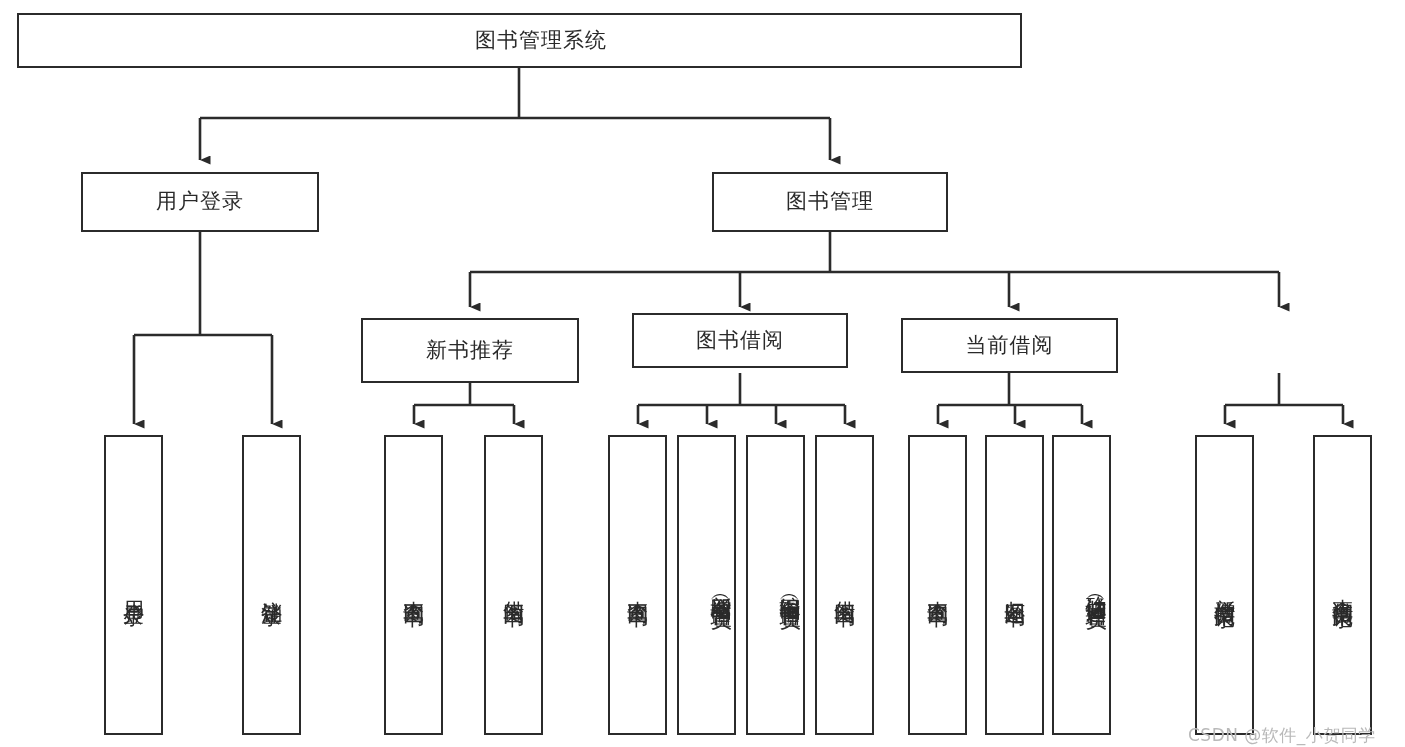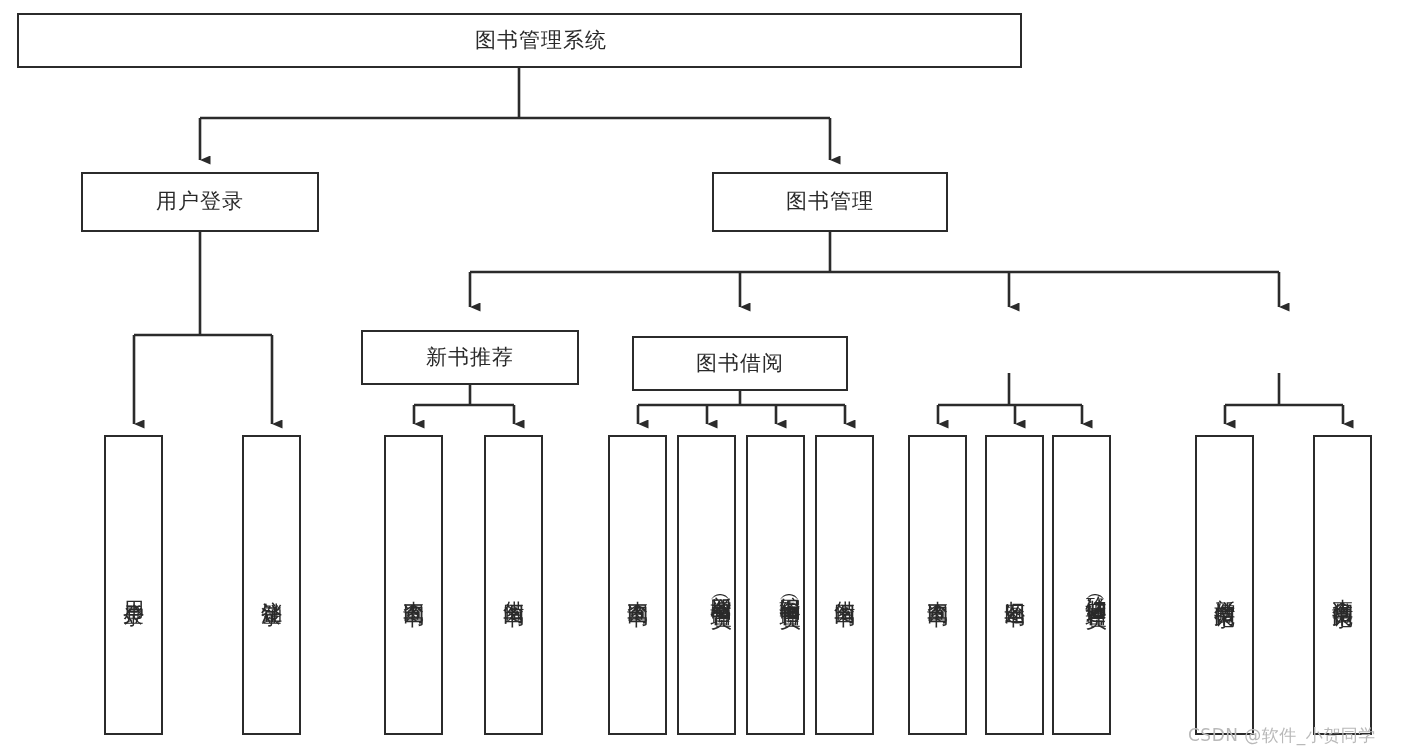--- a/index.html
+++ b/index.html
@@ -123,25 +123,28 @@
     <span>图书管理系统</span>
   </div>
 
   <div class="node horiz" style="left:81px; top:172px; width:238px; height:60px;">
     <span>用户登录</span>
   </div>
   <div class="node horiz" style="left:712px; top:172px; width:236px; height:60px;text-align:center;">
     <span>图书管理</span>
   </div>
 
-  <div class="node horiz" style="left:361px; top:318px; width:218px; height:55px;margin-top:12px;">
+  <div class="node horiz" style="left:361px; top:318px; width:218px; height:65px;">
     <span>新书推荐</span>
   </div>
-  <div class="node horiz" style="left:632px; top:336px; width:216px; height:55px;">
+  <div class="node horiz" style="left:632px; top:313px; width:216px; height:55px;">
     <span>图书借阅</span>
+  </div>
+  <div class="node horiz" style="left:901px; top:318px; width:217px; height:55px;">
+    <span>当前借阅</span>
   </div>
 
   <div class="node vert" style="left:104px; top:435px; width:59px; height:300px; align-items:center;">
     <span>用户登录</span>
   </div>
   <div class="node vert" style="left:242px; top:435px; width:59px; height:300px; align-items:center;">
     <span>注销登录</span>
   </div>
 
   <div class="node vert" style="left:384px; top:435px; width:59px; height:300px; align-items:center;">

